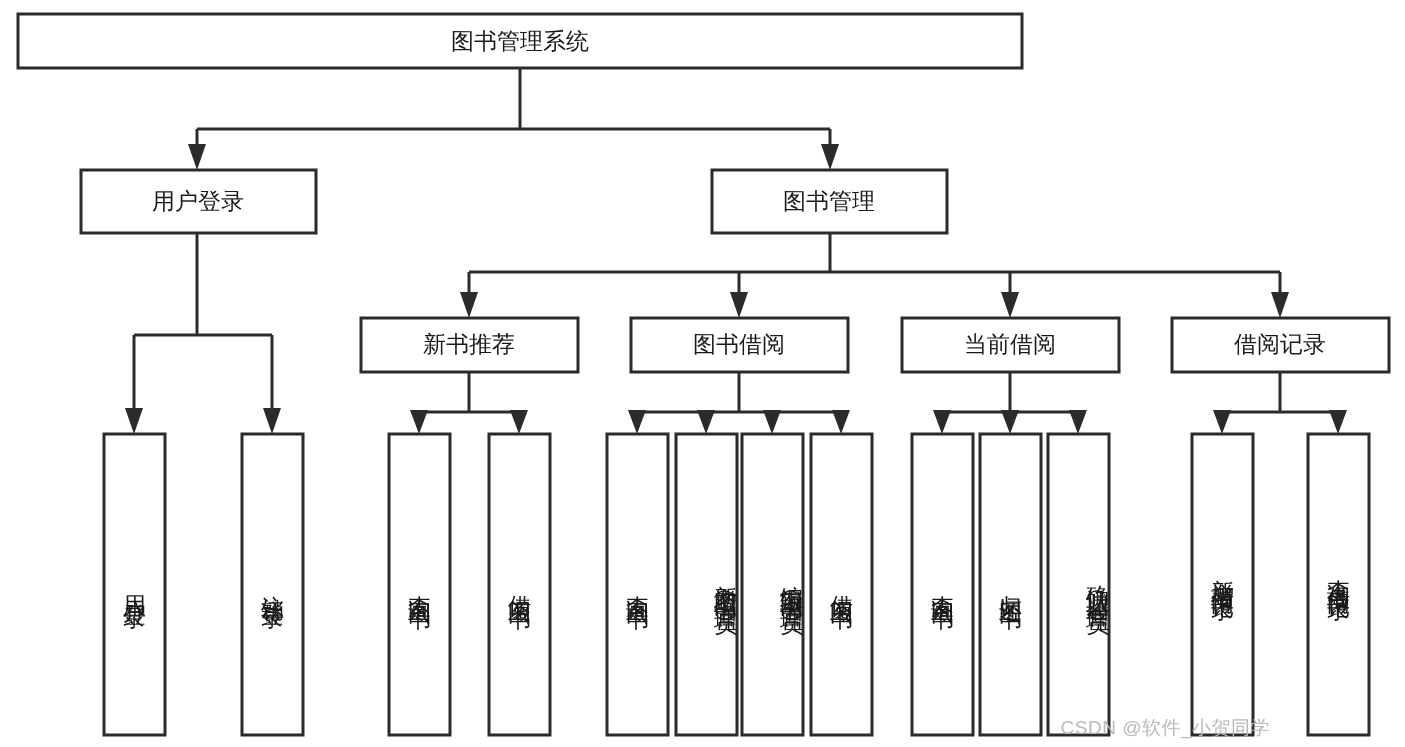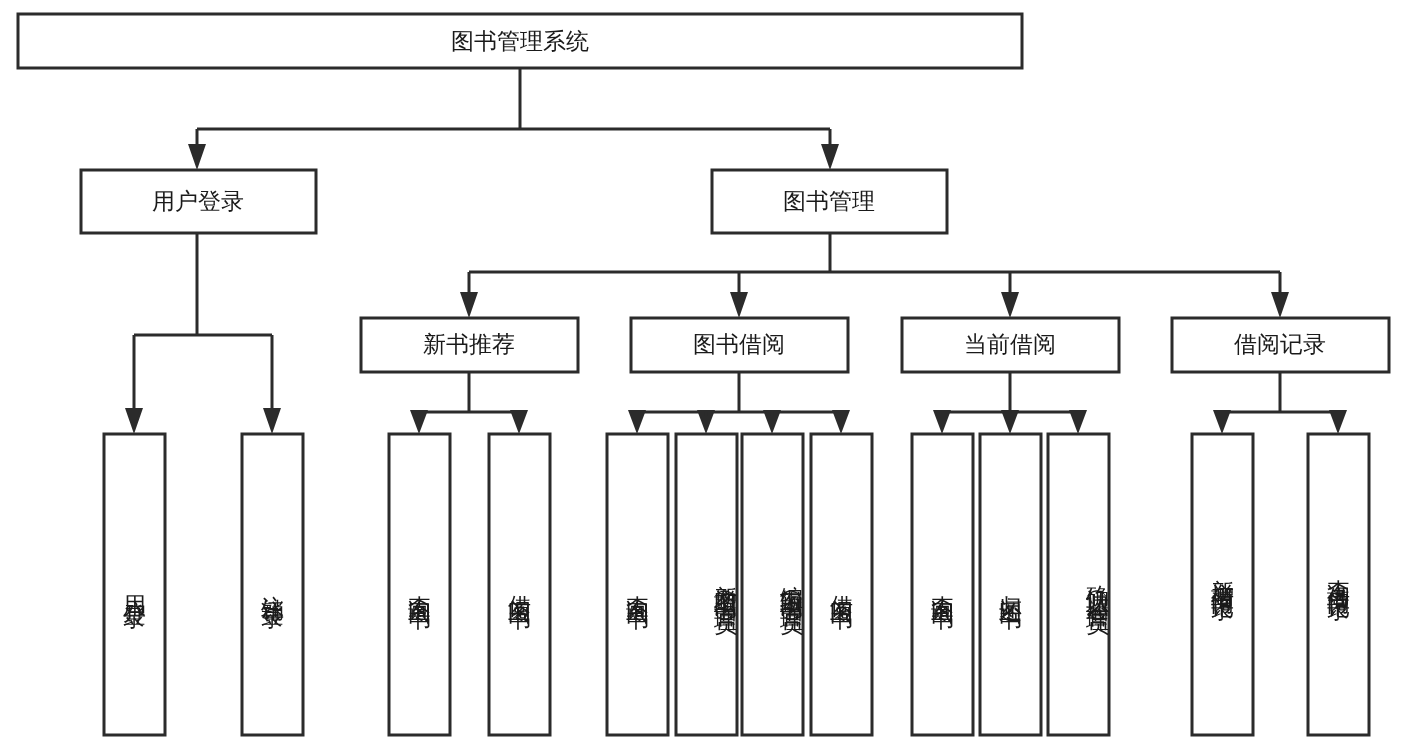--- a/index.html
+++ b/index.html
@@ -198,13 +198,14 @@
   <div class="vlabel" style="left:742px; top:440px; width:61px; height:290px; display:flex; align-items:flex-start; justify-content:center;">编辑图书（管理员）</div>
   <div class="vlabel" style="left:811px; top:434px; width:61px; height:301px; display:flex; align-items:center; justify-content:center;">借阅图书</div>
 
   <div class="vlabel" style="left:912px; top:434px; width:61px; height:301px; display:flex; align-items:center; justify-content:center;">查询图书</div>
   <div class="vlabel" style="left:980px; top:434px; width:61px; height:301px; display:flex; align-items:center; justify-content:center;">归还图书</div>
   <div class="vlabel" style="left:1048px; top:440px; width:61px; height:290px; display:flex; align-items:flex-start; justify-content:center;">确认归还（管理员）</div>
 
   <div class="vlabel" style="left:1192px; top:448px; width:61px; height:250px; display:flex; align-items:center; justify-content:center;">新增借阅记录</div>
   <div class="vlabel" style="left:1308px; top:448px; width:61px; height:250px; display:flex; align-items:center; justify-content:center;">查询借阅记录</div>
 
+  <div class="watermark">CSDN @软件_小贺同学</div>
 </div>
 
 </body></html>

